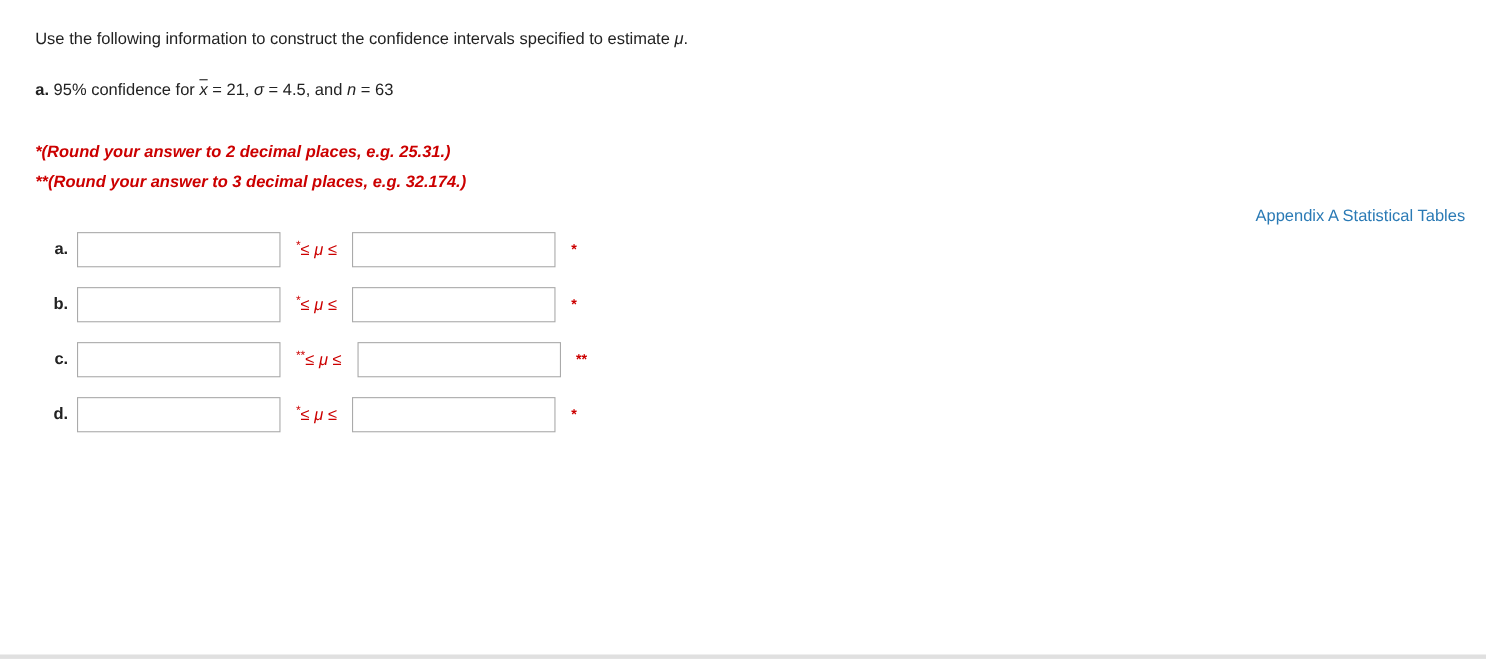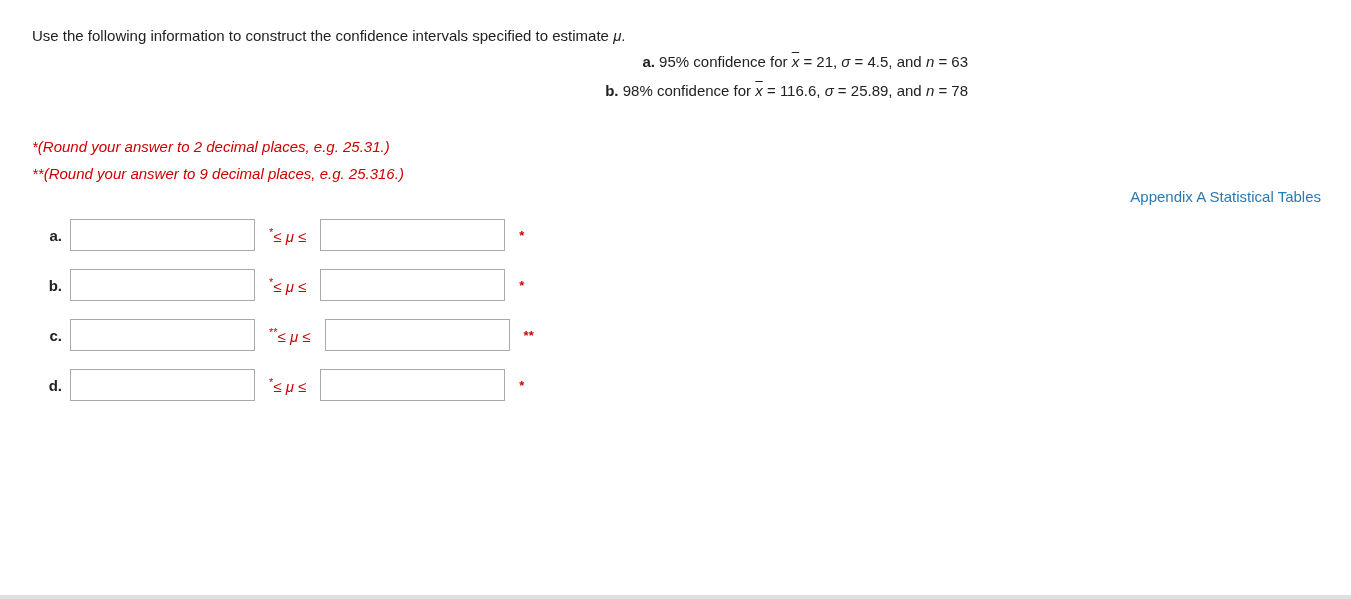--- a/index.html
+++ b/index.html
@@ -19,43 +19,43 @@
       overflow: hidden;
     }
 
     .main-content {
       padding: 24px 32px 24px 32px;
       max-width: 1000px;
     }
 
     .intro-text {
       font-size: 15px;
+      margin-bottom: 20px;
       line-height: 1.6;
     }
 
     .problem-list {
       margin-bottom: 18px;
       line-height: 1.9;
-      text-align: right;
     }
 
     .problem-list p {
       font-size: 15px;
     }
 
     .problem-list .bold {
       font-weight: bold;
     }
 
     .rounding-notes {
       margin-top: 28px;
       margin-bottom: 32px;
       color: #cc0000;
       font-style: italic;
-      font-weight: normal;
+      font-weight: bold;
       font-size: 15px;
       line-height: 1.8;
     }
 
     .answer-rows {
       display: flex;
       flex-direction: column;
       gap: 18px;
     }
 
@@ -93,21 +93,21 @@
     .star-label {
       font-size: 13px;
       color: #cc0000;
       margin-left: 6px;
       font-weight: bold;
     }
 
     .appendix-link {
       position: absolute;
       top: 188px;
-      right: 30px;
+      right: 19px;
       color: #2a7ab5;
       font-size: 15px;
       cursor: pointer;
       text-decoration: none;
     }
 
     
     .mu {
       font-style: italic;
     }
@@ -130,26 +130,25 @@
 </head>
 <body>
 
 <div class="main-content">
   <p class="intro-text">
     Use the following information to construct the confidence intervals specified to estimate <span class="mu">μ</span>.
   </p>
 
   <div class="problem-list">
     <p><span class="bold">a.</span> 95% confidence for <span class="xbar">x</span> = 21, <span class="mu">σ</span> = 4.5, and <span class="mu">n</span> = 63</p>
-    <p><span class="bold">b.</span> 98% confidence for <span class="xbar">x</span> = 116.6, <span class="mu">σ</span> = 25.89, and <span class="mu">n</span> = 78</p>
   </div>
 
   <div class="rounding-notes">
     <div>*(Round your answer to 2 decimal places, e.g. 25.31.)</div>
-    <div>**(Round your answer to 9 decimal places, e.g. 25.316.)</div>
+    <div>**(Round your answer to 3 decimal places, e.g. 32.174.)</div>
   </div>
 
   <div class="answer-rows">
 
     <div class="answer-row">
       <span class="row-label">a.</span>
       <input type="text" class="answer-input" style="">
       <span class="inequality-label"><sup style="color:#cc0000;font-size:11px;">*</sup>≤ <span class="mu">μ</span> ≤</span>
       <input type="text" class="answer-input" style="">
       <span class="star-label">*</span>

